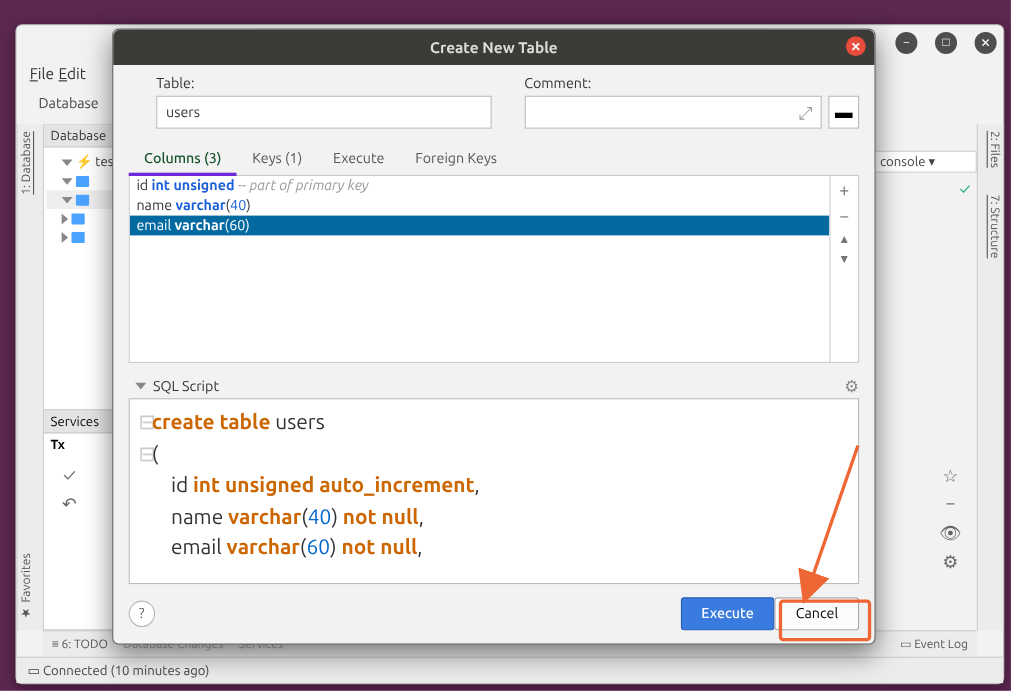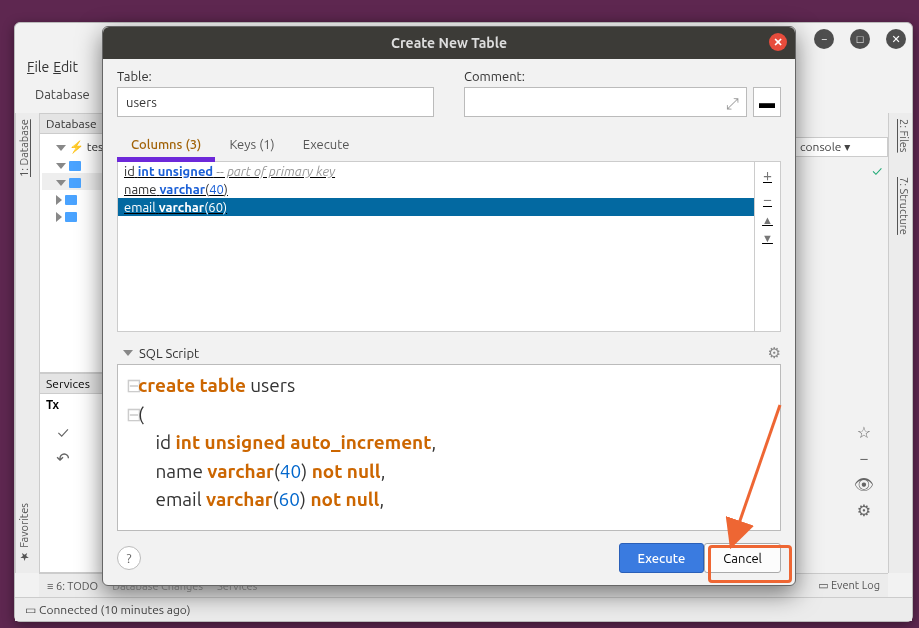--- a/index.html
+++ b/index.html
@@ -45,34 +45,34 @@
 .services-panel .tx { padding:4px 6px; font-weight:bold;}
 .gutter-icons { position:absolute; left:24px; top:400px; width:48px; display:flex; flex-direction:column; gap:8px; align-items:center;}
 .gicon { width:22px; height:18px; display:flex; align-items:center; justify-content:center; color:#666;}
 .right-gutter { position:absolute; right:24px; top:400px; width:48px; display:flex; flex-direction:column; gap:8px; align-items:center;}
 
 
 .dialog { position: absolute; left: 102px; top: 26px; width: 694px; height: 560px; background: #f2f2f2; border: 1px solid #666; border-radius: 6px; box-shadow: 0 8px 24px rgba(0,0,0,.5); display:flex; flex-direction:column; }
 .dlg-title { background: #3c3b37; color: #ddd; height: 32px; border-radius: 6px 6px 0 0; display:flex; align-items:center; justify-content:center; position:relative; font-size: 14px; font-weight:bold;}
 .dlg-close { position:absolute; right:8px; top:6px; width:18px; height:18px; border-radius:50%; background:#e74c3c; color:#fff; font-size:11px; display:flex; align-items:center; justify-content:center;}
 .dlg-body { flex:1; padding: 10px 14px 12px; display:flex; flex-direction:column; overflow:hidden;}
-.form-row { display:flex; gap:30px; }
+.form-row { display:flex; gap:30px;margin-left:25px; }
 .form-col { flex:1; display:flex; flex-direction:column; }
 .form-label { font-size:13px; color:#333; margin-bottom:4px; }
 .text-input { height:30px; border:1px solid #bbb; background:#fff; padding:0 8px; font-size:13px; color:#333; }
 .comment-box { display:flex; align-items:center; }
 .comment-input { flex:1; height:30px; border:1px solid #bbb; background:#fff; position:relative;}
 .expand-ico { position:absolute; right:6px; top:6px; width:14px; height:14px; color:#999;}
 .comment-side { width:28px; height:30px; border:1px solid #bbb; background:#fff; margin-left:6px; display:flex; align-items:center; justify-content:center;}
 
 .tabs { display:flex; margin-top:14px; gap:0px; font-size:13px; color:#555; border-bottom:1px solid #ccc;}
 .tabs .t { padding:6px 14px; cursor:pointer;}
-.tabs .t.active { color:#a16207; border-bottom:5px solid #6d28d9; margin-bottom:-1px; font-weight:500;}
-
-.cols-area { display:flex; flex:0 0 170px; border:1px solid #ccc; border-top:none; background:#fff;text-decoration:underline;}
+.tabs .t.active { color:#14532d; border-bottom:3px solid #6d28d9; margin-bottom:-1px; font-weight:500;}
+
+.cols-area { display:flex; flex:0 0 170px; border:1px solid #ccc; border-top:none; background:#fff;}
 .cols-list { flex:1; font-family: "DejaVu Sans Mono", monospace; font-size:13px; overflow:auto;}
 .cols-list .row { padding:2px 6px; white-space:nowrap;}
 .cols-list .row.sel { background:#0369a1; color:#fff;}
 .kw-name { color:#333;}
 .kw-type { color:#1a5fd6; font-weight:bold;}
 .kw-num { color:#1a5fd6;}
 .kw-hint { color:#999; font-style:italic;}
 .row.sel .kw-type, .row.sel .kw-name, .row.sel .kw-num { color:#fff;}
 .cols-side { width:26px; border-left:1px solid #ccc; display:flex; flex-direction:column; align-items:center; padding-top:4px; gap:6px; font-size:16px; color:#777;}
 .cols-side div { cursor:pointer; }
@@ -190,20 +190,21 @@
           </div>
           <div class="comment-side">▬</div>
         </div>
       </div>
     </div>
 
     <div class="tabs">
       <div class="t active">Columns (3)</div>
       <div class="t">Keys (1)</div>
       <div class="t">Execute</div>
+      <div class="t">Foreign Keys</div>
     </div>
 
     <div class="cols-area">
       <div class="cols-list" id="cols-list">
           <div class="row"><span class="kw-name">id</span> <span class="kw-type">int unsigned</span><span class="kw-hint"> -- part of primary key</span></div>
           <div class="row"><span class="kw-name">name</span> <span class="kw-type">varchar</span><span class="kw-name">(</span><span class="kw-num">40</span><span class="kw-name">)</span></div>
           <div class="row sel"><span class="kw-name">email</span> <span class="kw-type">varchar</span><span class="kw-name">(</span><span class="kw-num">60</span><span class="kw-name">)</span></div>
         </div>
       <div class="cols-side">
         <div>+</div>

